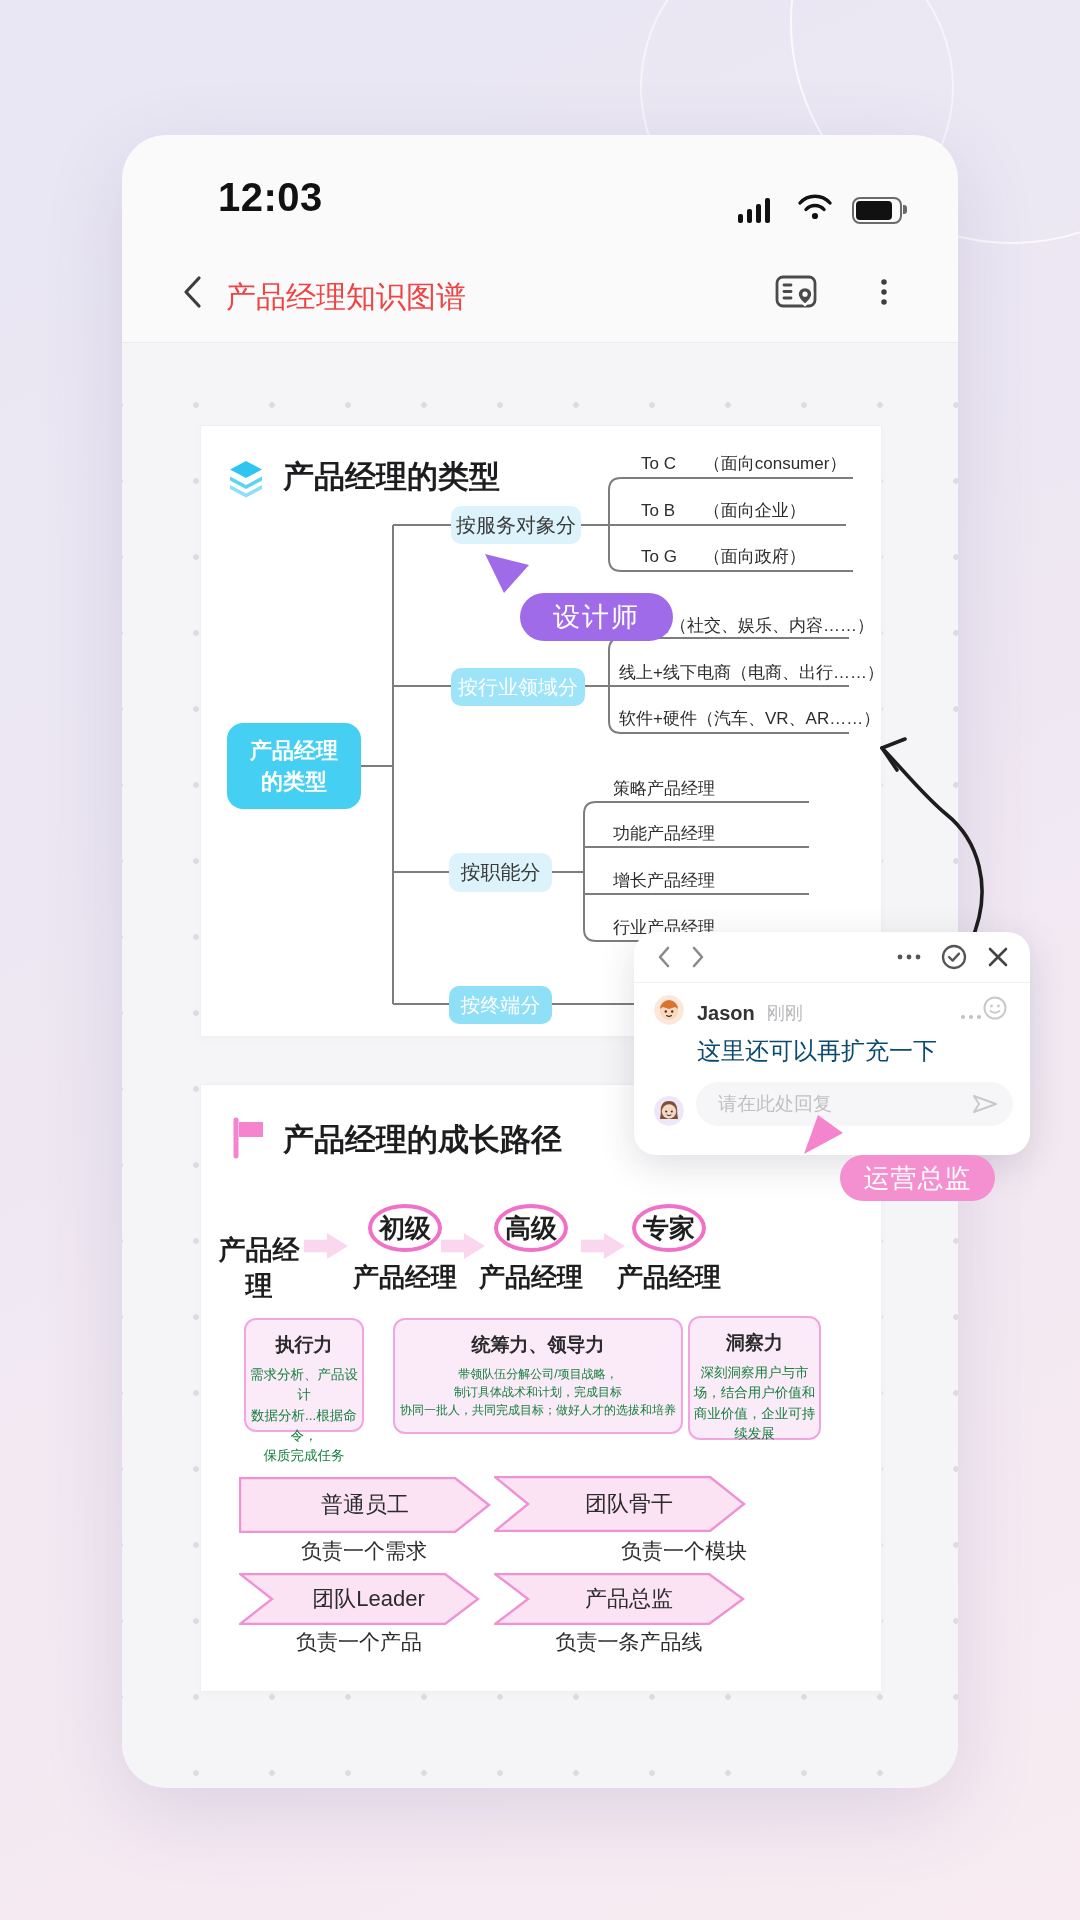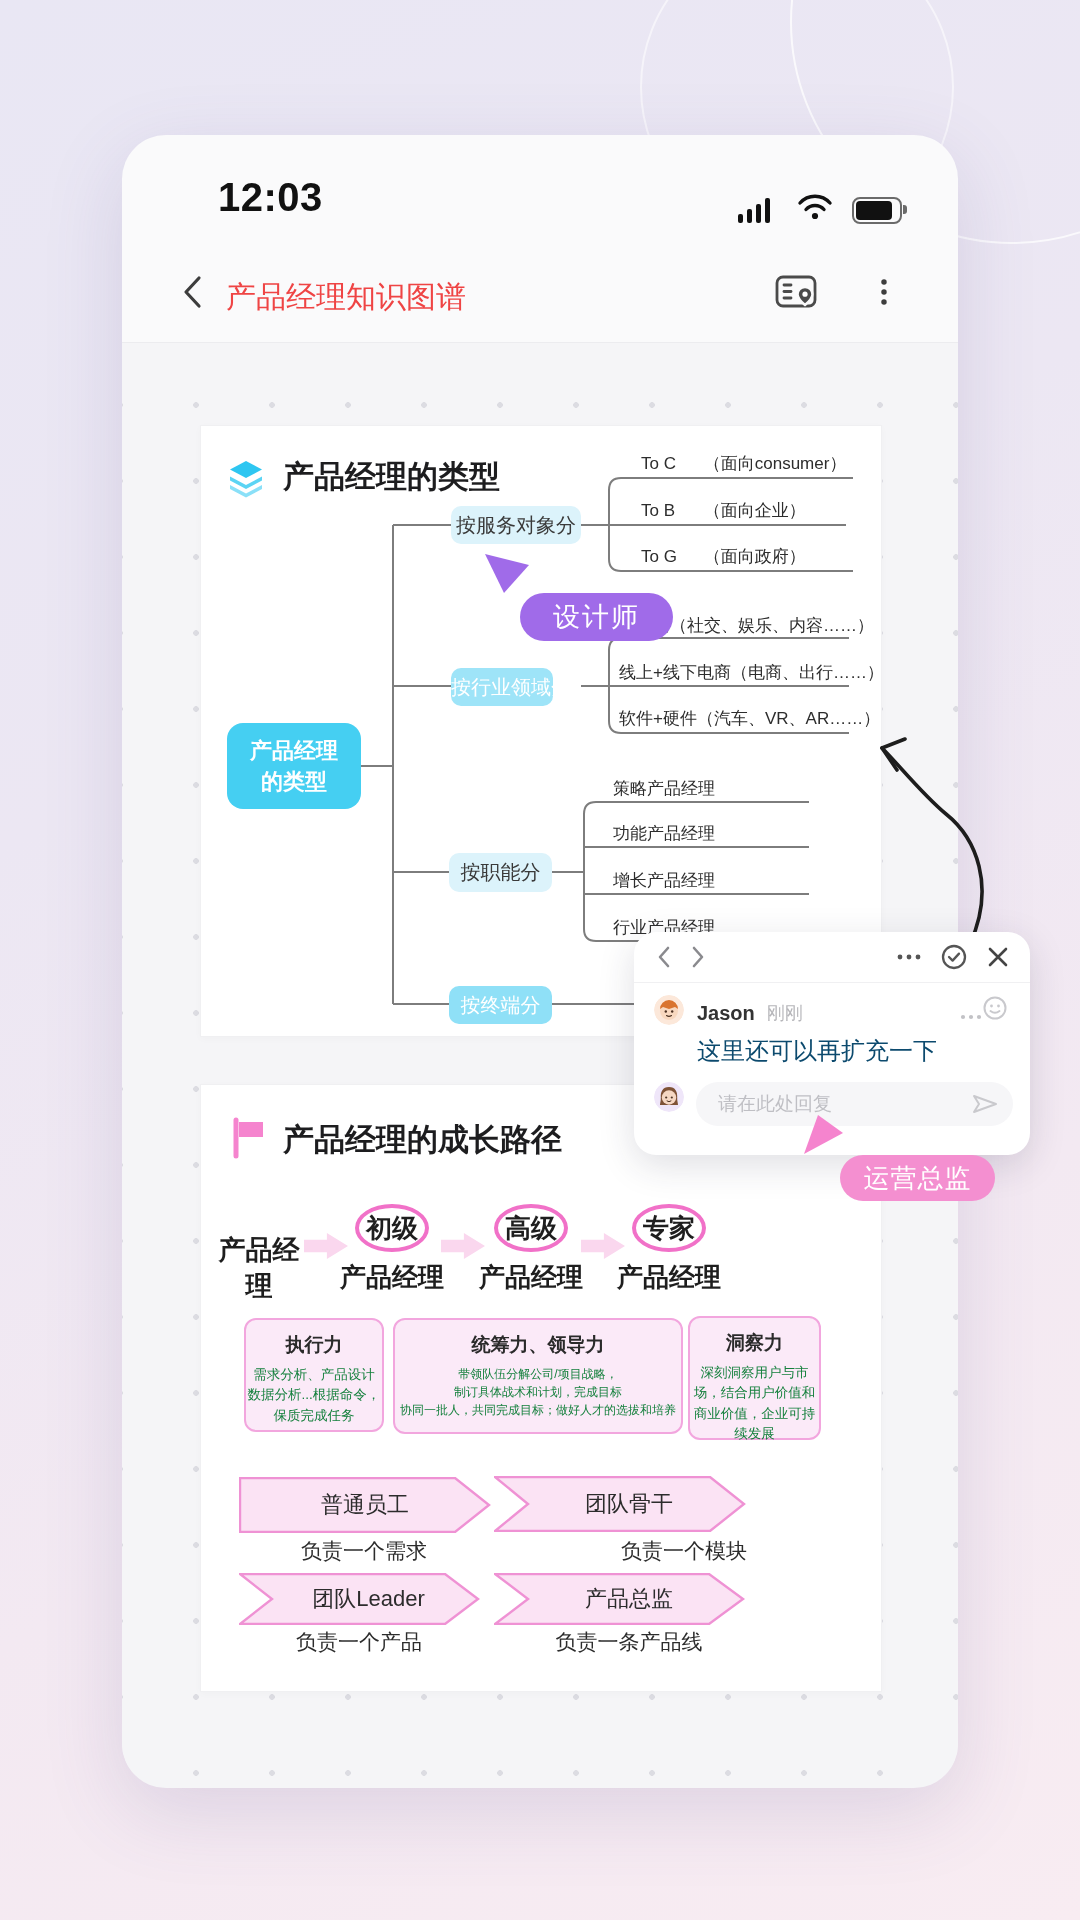--- a/index.html
+++ b/index.html
@@ -64,21 +64,21 @@
   .pop-head{position:relative;height:50px;display:flex;align-items:center;padding:0 20px;}
   .pop-head .gap{flex:1;}
   .pop-head .hicon{margin:0 9px;display:flex;align-items:center;}
   .pop-divider{height:1px;background:#F0F0F2;margin:0 0;}
   .pop-body{padding:12px 20px 0 20px;}
   .crow{display:flex;align-items:flex-end;}
   .avatar{width:30px;height:30px;border-radius:50%;flex:0 0 auto;overflow:hidden;}
   .cname{font-size:20px;font-weight:700;color:#333;margin-left:13px;}
   .ctime{font-size:18px;color:#B6B6BA;margin-left:12px;}
   .ctext{font-size:24px;color:#0c4a6e;margin:10px 0 0 43px;}
-  .reply{display:flex;align-items:flex-start;margin-top:15px;}
+  .reply{display:flex;align-items:flex-end;margin-top:15px;}
   .reply-box{position:relative;flex:1;height:44px;margin-left:12px;background:#F6F6F8;border-radius:22px;display:flex;align-items:center;}
   .reply-input{flex:1;border:none;outline:none;background:transparent;font-size:19px;color:#333;padding:0 8px 0 22px;font-family:inherit;}
   .reply-input::placeholder{color:#BFBFC4;}
   .send{margin-right:14px;display:flex;}
 
   
   .pstart{position:absolute;left:10px;top:147px;width:96px;text-align:center;font-size:27px;font-weight:700;color:#1e1e1e;}
   .parrow{position:absolute;width:44px;height:26px;background:#FAD7EE;
           clip-path:polygon(0 26%,52% 26%,52% 0,100% 50%,52% 100%,52% 74%,0 74%);}
   .stage{position:absolute;width:72px;display:flex;flex-direction:column;align-items:center;}
@@ -183,21 +183,21 @@
           <path d="M351 578 H520"></path>
         </g>
       </svg>
 
       <div class="root-node">
         <span>产品经理</span>
         <span>的类型</span>
       </div>
 
       <div class="node dark" style="left:250px;top:80px;width:130px;height:38px;line-height:38px;">按服务对象分</div>
-      <div class="node white" style="left:250px;top:242px;width:102px;height:38px;line-height:38px;background:#9EE4F8;">按行业领域分</div>
+      <div class="node white" style="left:250px;top:242px;width:134px;height:38px;line-height:38px;background:#9EE4F8;">按行业领域分</div>
       <div class="node dark" style="left:248px;top:427px;width:103px;height:39px;line-height:39px;">按职能分</div>
       <div class="node white" style="left:248px;top:560px;width:103px;height:38px;line-height:38px;background:#8FE0F7;">按终端分</div>
 
       <div class="leaf" style="left:440px;top:26px;">
         <span class="term">To C</span>
         <span>（面向consumer）</span>
       </div>
       <div class="leaf" style="left:440px;top:73px;">
         <span class="term">To B</span>
         <span>（面向企业）</span>
@@ -325,34 +325,34 @@
         <path d="M7 3 V39" stroke="#F584CE" stroke-width="5" stroke-linecap="round"></path>
         <path d="M10 5 H34 V20 H10 Z" fill="#F584CE"></path>
       </svg>
       <div class="sec-title" style="left:82px;top:34px;">产品经理的成长路径</div>
 
       <div class="pstart">产品经理</div>
       <div class="parrow" style="left:103px;top:148px;"></div>
       <div class="parrow" style="left:240px;top:148px;"></div>
       <div class="parrow" style="left:380px;top:148px;"></div>
 
-      <div class="stage" style="left:155px;top:119px;">
+      <div class="stage" style="left:168px;top:119px;">
         <div class="ellipse">初级</div>
         <div class="srole">产品经理</div>
       </div>
       <div class="stage" style="left:294px;top:119px;">
         <div class="ellipse">高级</div>
         <div class="srole">产品经理</div>
       </div>
       <div class="stage" style="left:432px;top:119px;">
         <div class="ellipse">专家</div>
         <div class="srole">产品经理</div>
       </div>
 
-      <div class="skill" style="left:43px;top:233px;width:140px;height:114px;">
+      <div class="skill" style="left:43px;top:233px;width:120px;height:114px;">
         <div class="st">执行力</div>
         <div class="sb">需求分析、产品设计
 数据分析...根据命令，
 保质完成任务</div>
       </div>
       <div class="skill skill2" style="left:192px;top:233px;width:290px;height:116px;">
         <div class="st">统筹力、领导力</div>
         <div class="sb">带领队伍分解公司/项目战略，
 制订具体战术和计划，完成目标
 协同一批人，共同完成目标；做好人才的选拔和培养</div>

